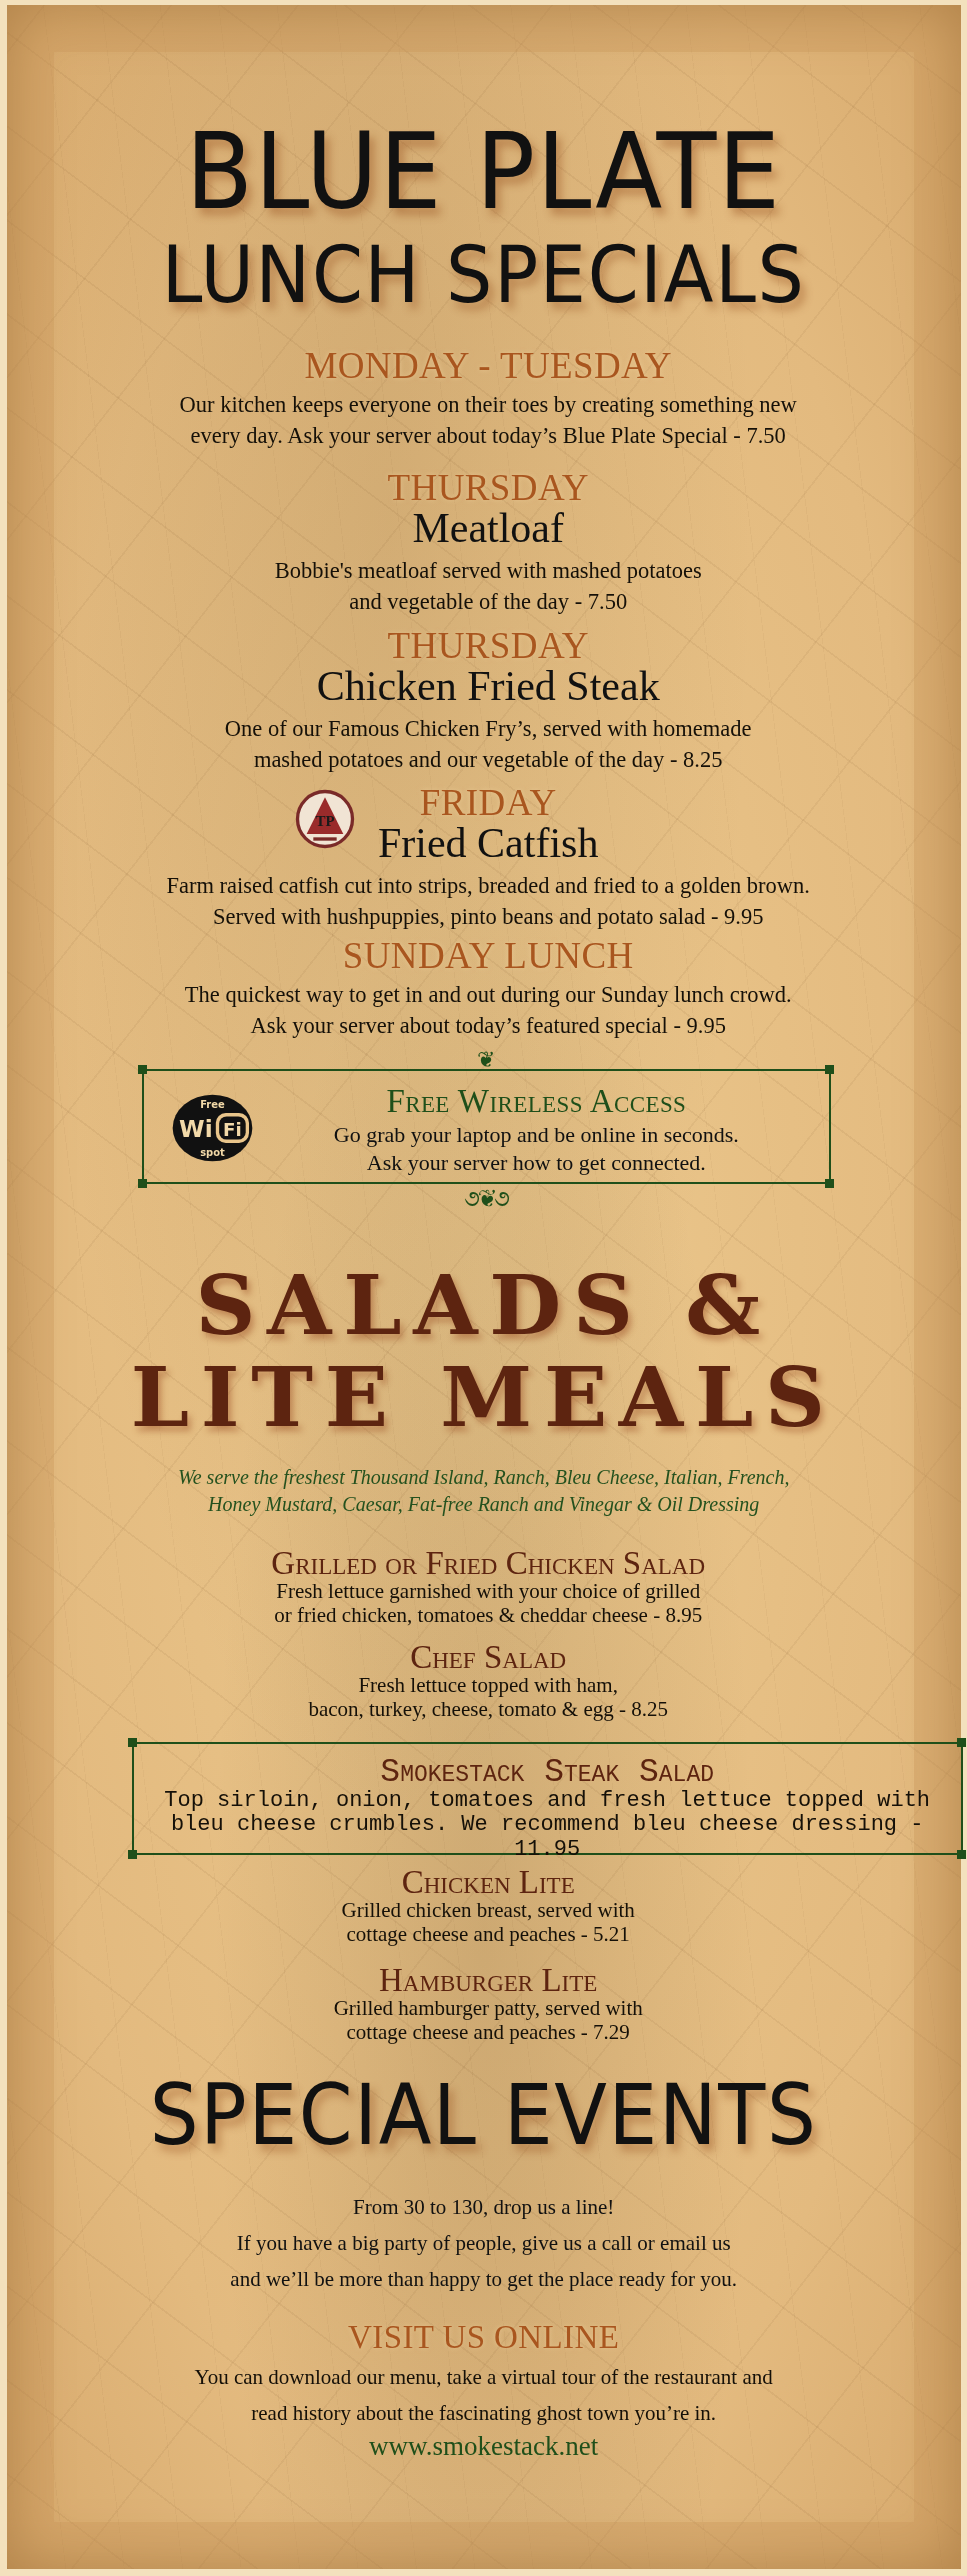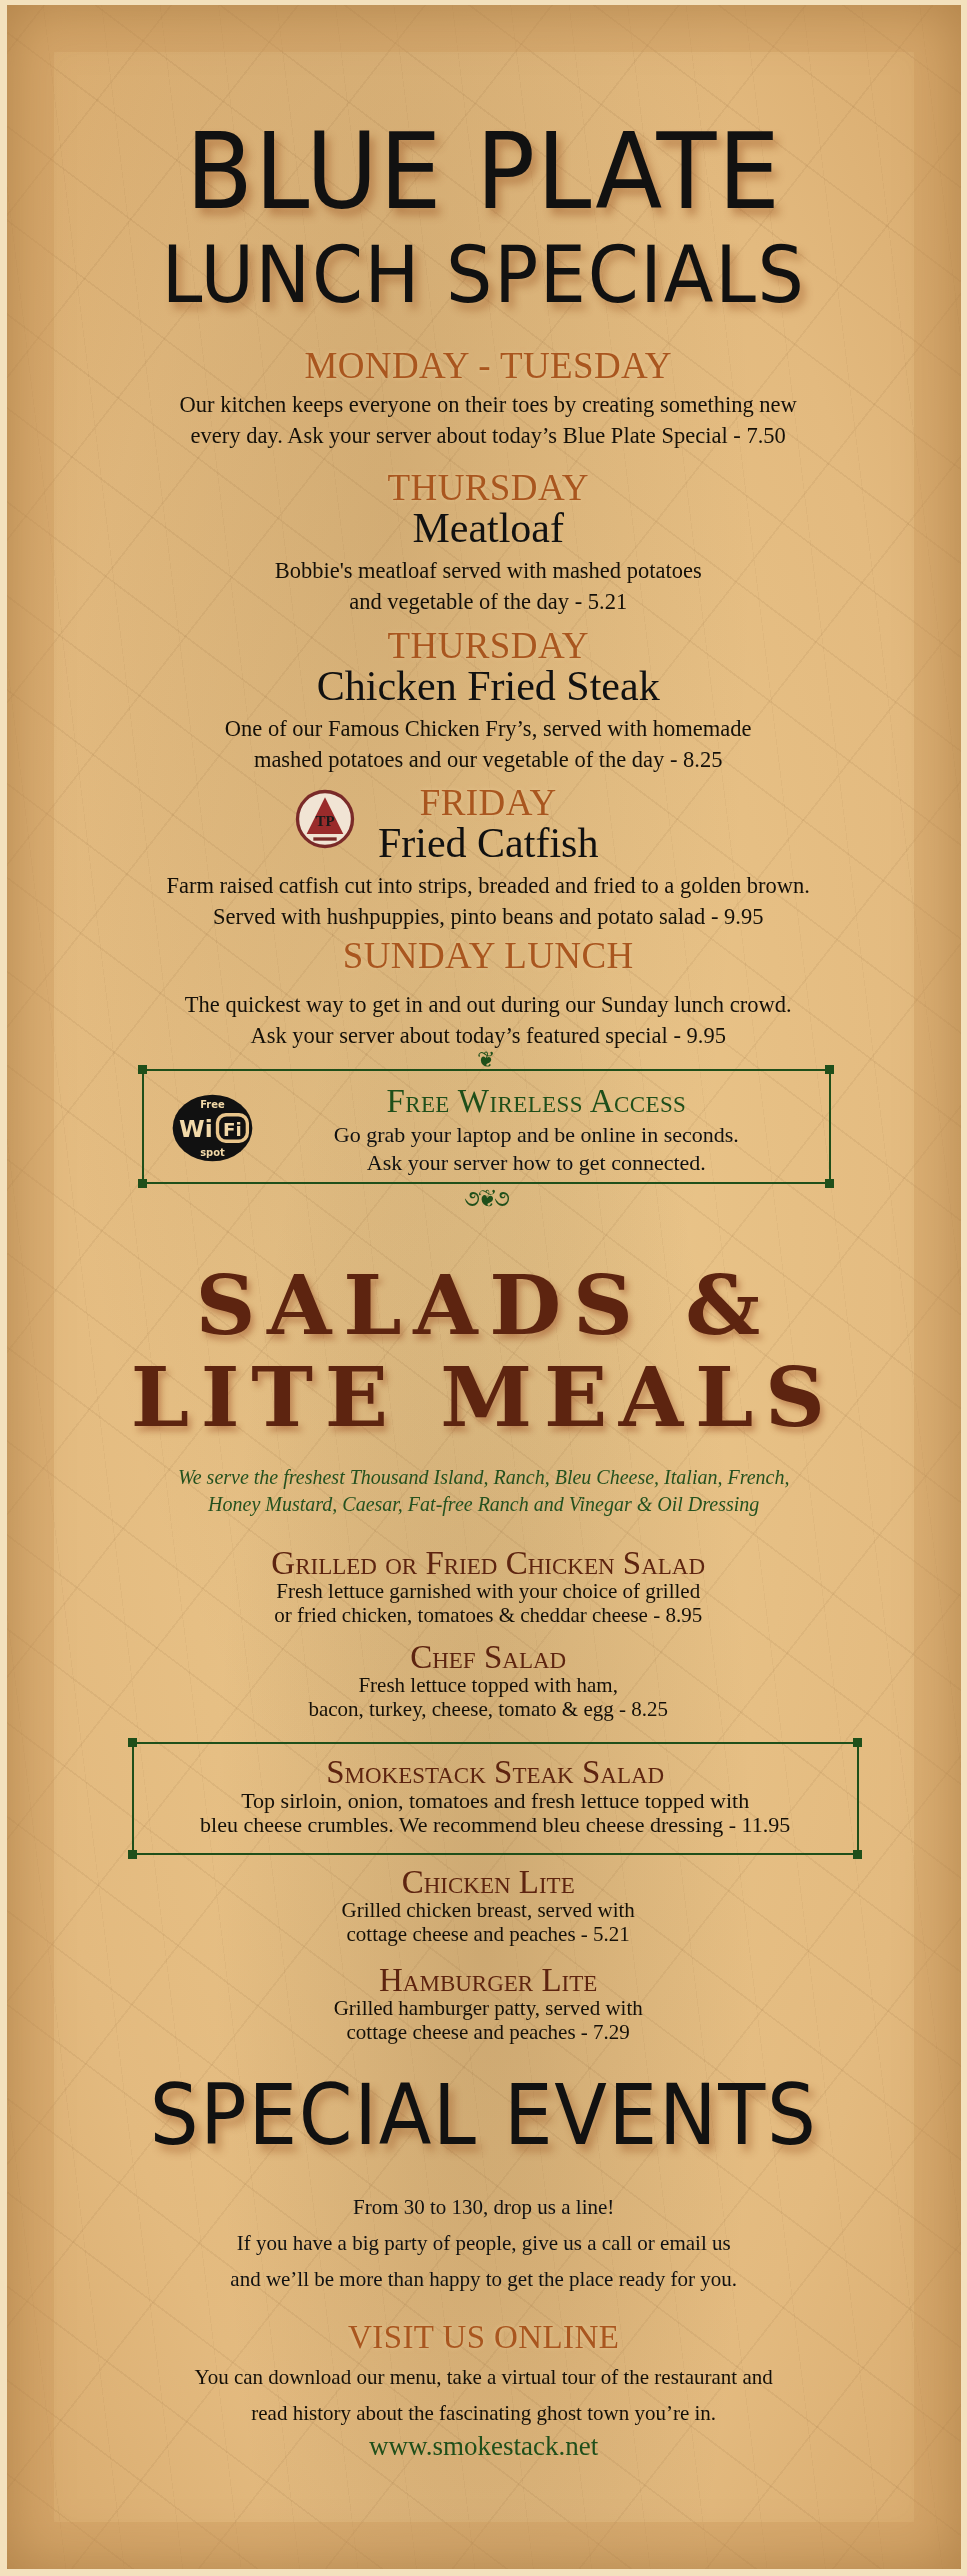--- a/index.html
+++ b/index.html
@@ -85,22 +85,23 @@
   .dressings {
     position: absolute; top: 1459px; width: 100%;
     color: #24511e; font-style: italic; font-size: 20px; line-height: 1.35;
   }
   .item-title {
     color: #5d2410; font-size: 33px; font-variant: small-caps; line-height: 1;
   }
   .item-desc { font-size: 21px; line-height: 1.12; color: #151008; }
 
   .steak-box {
-    position: absolute; left: 125px; top: 1737px; width: 727px; height: 113px;
+    position: absolute; left: 125px; top: 1737px; width: 831px; height: 113px;
     border: 2.5px solid #1f4f1a;
+    font-family: Liberation Mono, monospace;
   }
 
   .events-title { position: absolute; top: 2072px; width: 100%; font-size: 77px; line-height: 1; }
   .events-desc { position: absolute; top: 2184px; width: 100%; font-size: 21px; line-height: 1.72; }
   .visit { position: absolute; top: 2316px; width: 100%; }
   .url { color: #1f4f1a; font-size: 27px; }
 </style>
 </head>
 <body>
 
@@ -119,21 +120,21 @@
         <div>Our kitchen keeps everyone on their toes by creating something new</div>
         <div>every day. Ask your server about today’s Blue Plate Special - 7.50</div>
       </div>
     </div>
 
     <div class="block" style="top:464px;">
       <div class="day">THURSDAY</div>
       <div class="dish">Meatloaf</div>
       <div class="desc" style="margin-top:5px;text-align:center;">
         <div>Bobbie's meatloaf served with mashed potatoes</div>
-        <div>and vegetable of the day - 5.21</div>
+        <div>and vegetable of the day - 7.50</div>
       </div>
     </div>
 
     <div class="block" style="top:622px;">
       <div class="day">THURSDAY</div>
       <div class="dish">Chicken Fried Steak</div>
       <div class="desc" style="margin-top:5px;">
         <div>One of our Famous Chicken Fry’s, served with homemade</div>
         <div>mashed potatoes and our vegetable of the day - 8.25</div>
       </div>
@@ -149,21 +150,21 @@
       <div class="day">FRIDAY</div>
       <div class="dish">Fried Catfish</div>
       <div class="desc" style="margin-top:5px;">
         <div>Farm raised catfish cut into strips, breaded and fried to a golden brown.</div>
         <div>Served with hushpuppies, pinto beans and potato salad - 9.95</div>
       </div>
     </div>
 
     <div class="block" style="top:932px;">
       <div class="day">SUNDAY LUNCH</div>
-      <div class="desc" style="margin-top:15px;">
+      <div class="desc" style="margin-top:5px;">
         <div>The quickest way to get in and out during our Sunday lunch crowd.</div>
         <div>Ask your server about today’s featured special - 9.95</div>
       </div>
     </div>
 
     <div class="wifi-box">
       <span class="sq tl"></span>
       <span class="sq tr"></span>
       <span class="sq bl"></span>
       <span class="sq br"></span>

